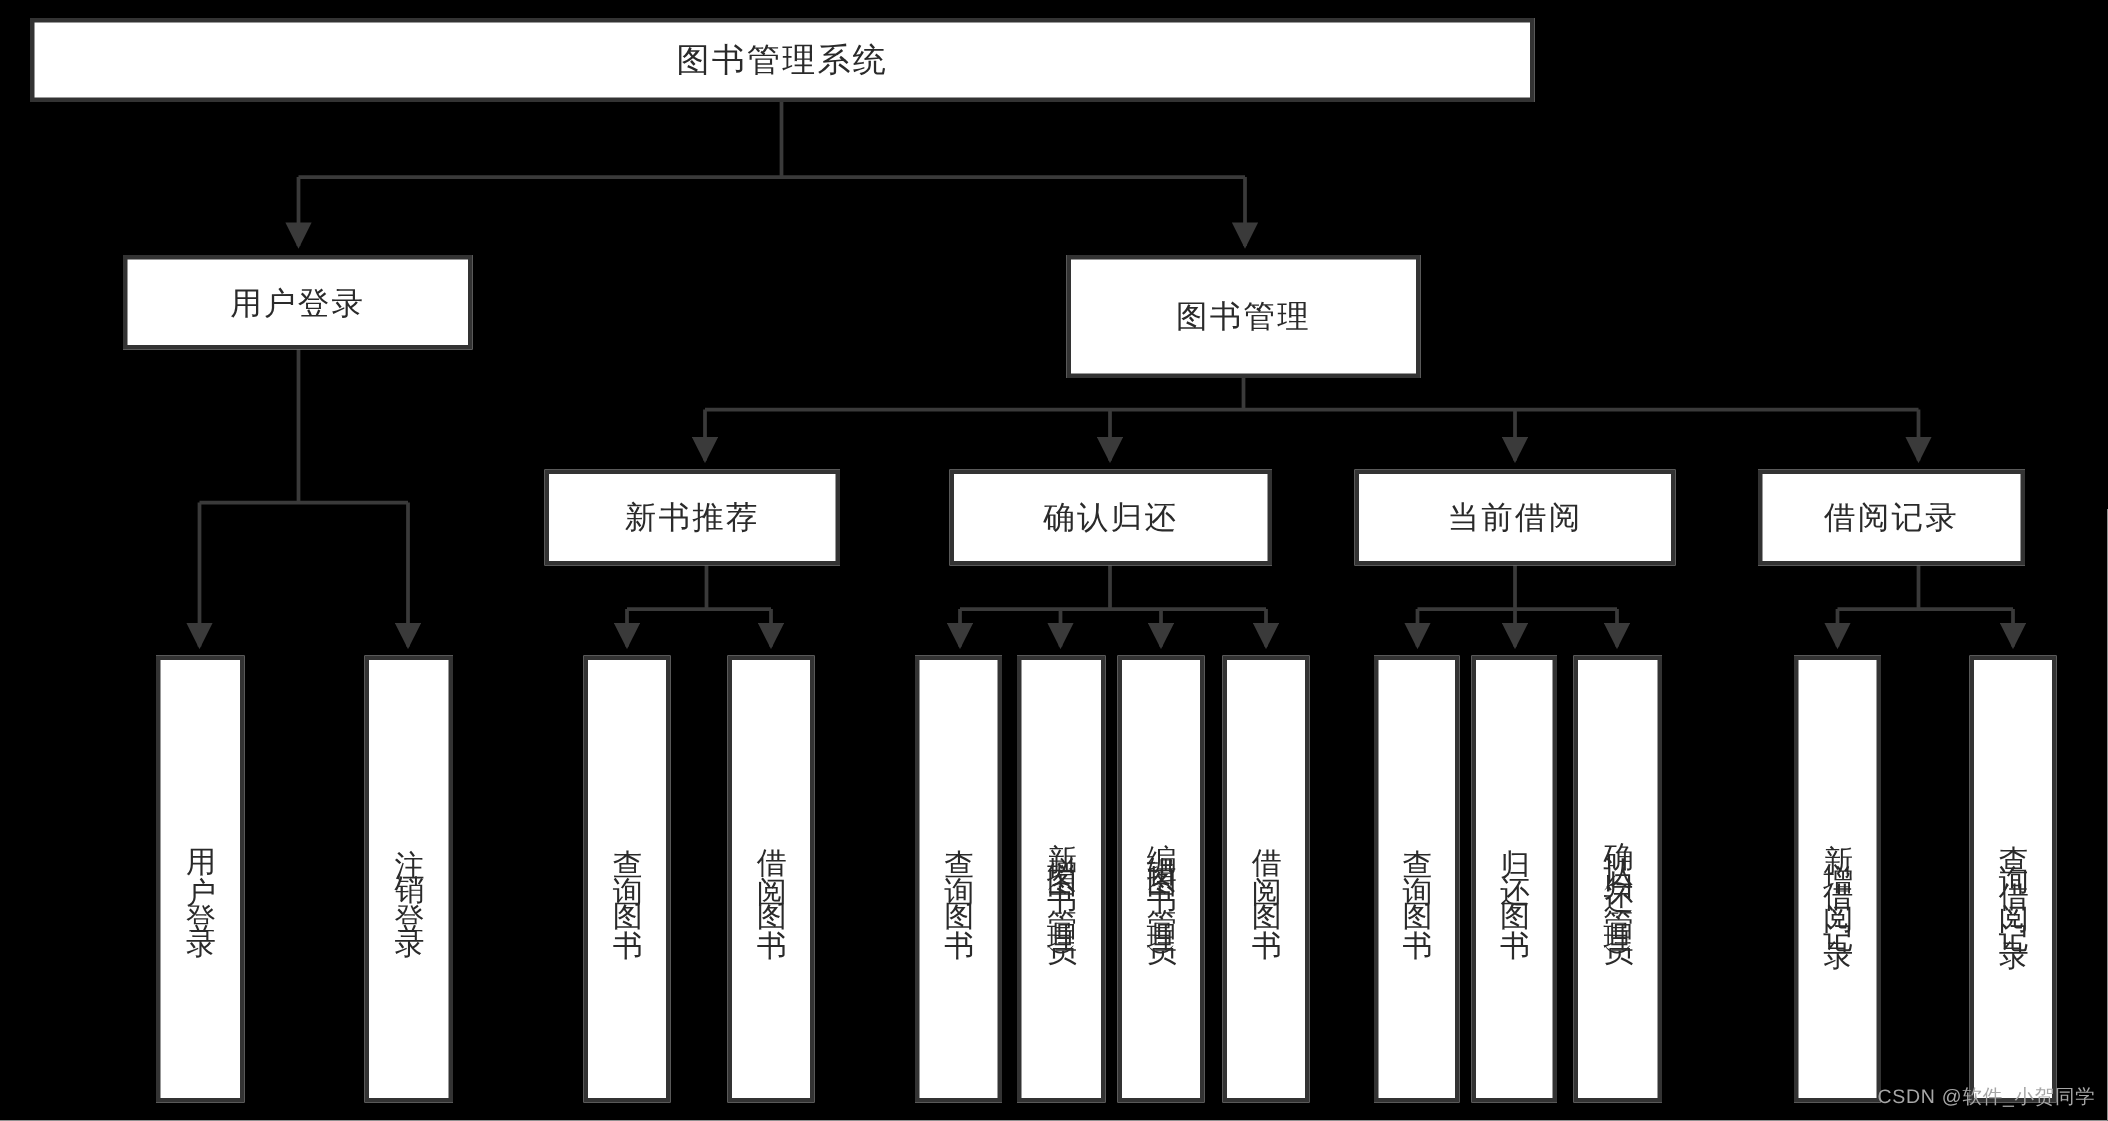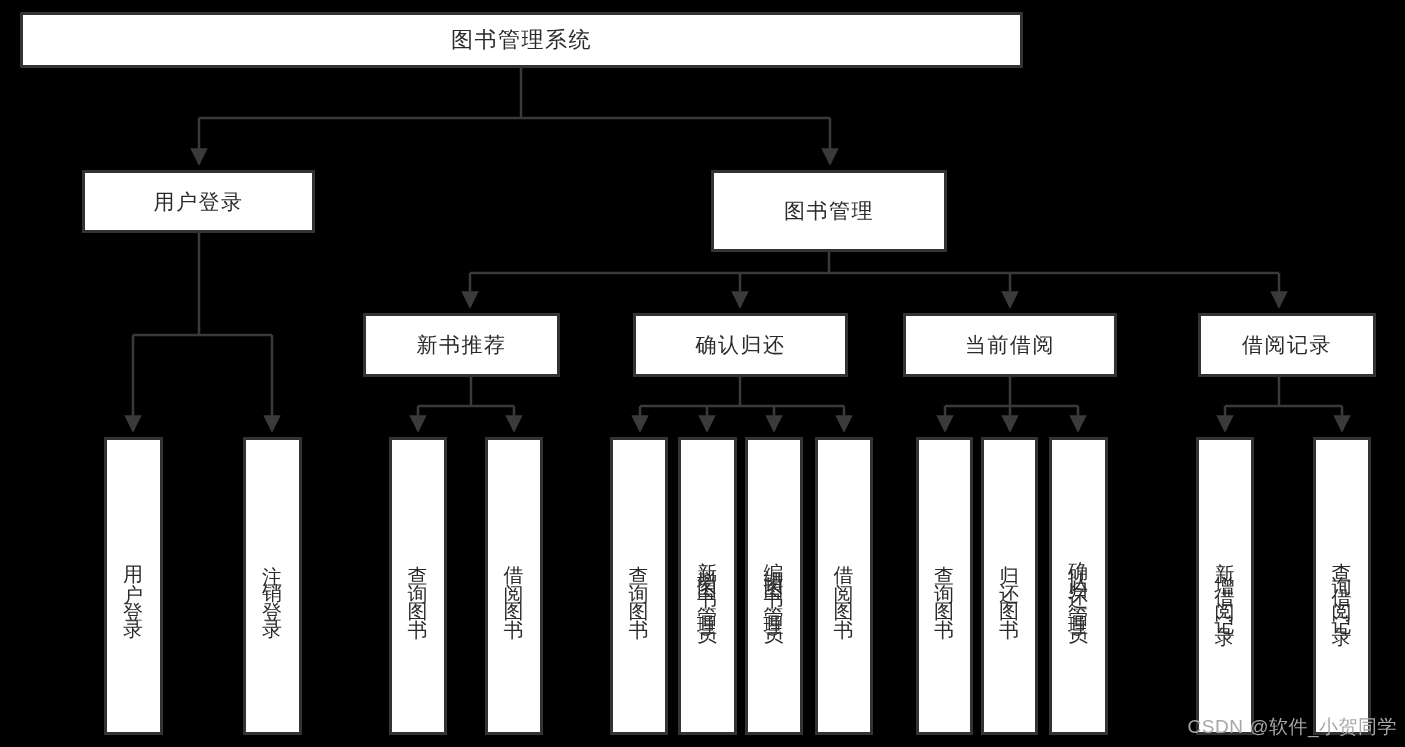--- a/index.html
+++ b/index.html
@@ -39,21 +39,21 @@
     text-orientation:mixed;
     letter-spacing:9px;
     line-height:1;
   }
   .vbox.short span{letter-spacing:18px;}
   .vbox.mid span{letter-spacing:13px;}
   .watermark{
     position:absolute;
     right:8px;bottom:7px;
     color:#a6a6a6;
-    font-size:19px;
+    font-size:13px;
     letter-spacing:0.5px;
     white-space:nowrap;
   }
 </style>
 </head>
 <body>
 
 <div id="canvas">
 
   <svg id="wires" viewBox="0 0 1405 747" xmlns="http://www.w3.org/2000/svg">
@@ -107,21 +107,21 @@
   </svg>
 
   <div class="hbox root-box" style="left:20px;top:12px;width:1003px;height:56px;">图书管理系统</div>
 
   <div class="hbox" style="left:82px;top:170px;width:233px;height:63px;">用户登录</div>
   <div class="hbox" style="left:711px;top:170px;width:236px;height:82px;">图书管理</div>
 
   <div class="hbox" style="left:363px;top:313px;width:197px;height:64px;">新书推荐</div>
   <div class="hbox" style="left:633px;top:313px;width:215px;height:64px;">确认归还</div>
   <div class="hbox" style="left:903px;top:313px;width:214px;height:64px;">当前借阅</div>
-  <div class="hbox" style="left:1172px;top:313px;width:178px;height:64px;margin-left:26px;">借阅记录</div>
+  <div class="hbox" style="left:1172px;top:313px;width:178px;height:64px;">借阅记录</div>
 
   <div class="vbox short" style="left:104px;width:59px;">
     <span>用户登录</span>
   </div>
   <div class="vbox short" style="left:243px;width:59px;">
     <span>注销登录</span>
   </div>
 
   <div class="vbox short" style="left:389px;width:58px;">
     <span>查询图书</span>

